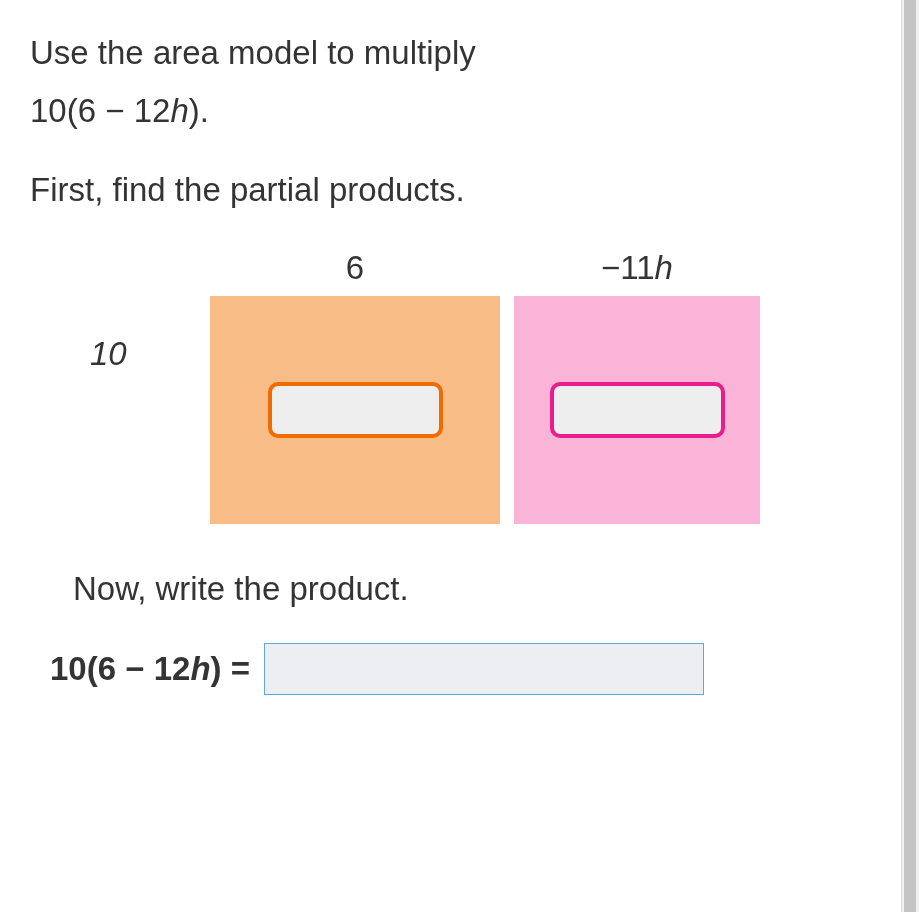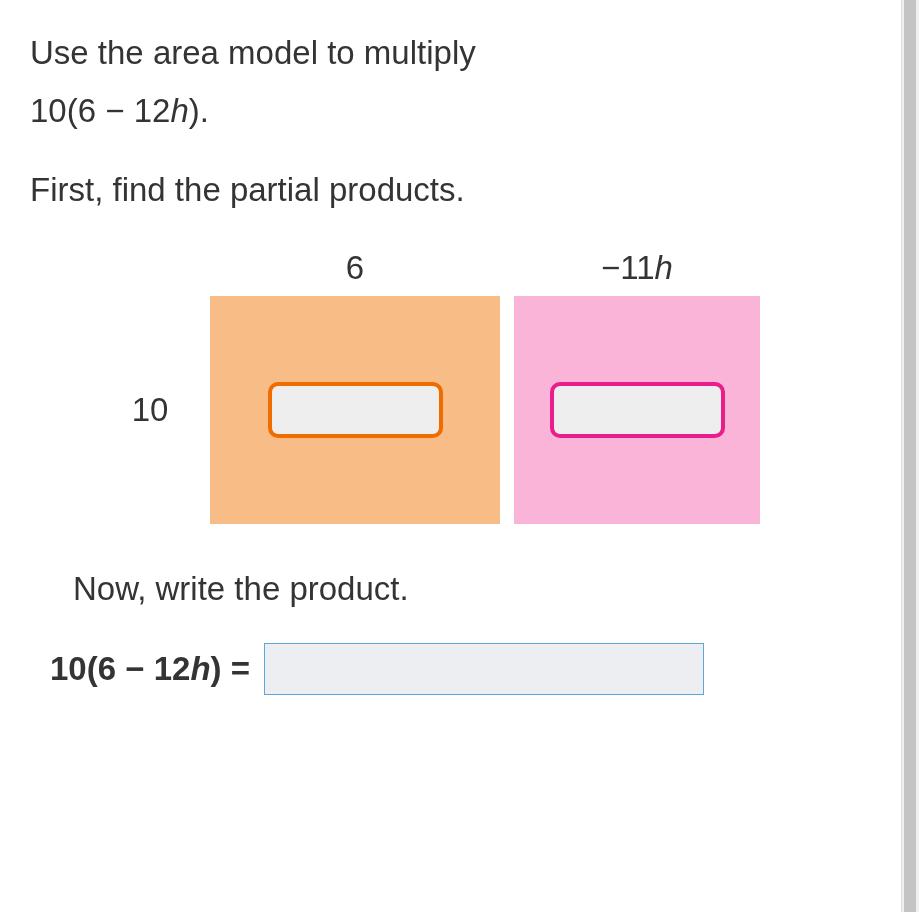--- a/index.html
+++ b/index.html
@@ -31,23 +31,23 @@
   }
   .area-model-wrap {
     display: flex;
     flex-direction: row;
     align-items: flex-start;
     margin-left: 60px;
     margin-top: 10px;
   }
   .row-label-col {
     display: flex;
-    flex-direction: column;
     justify-content: flex-start;
     width: 120px;
+    font-style: italic;
   }
   .row-label {
     height: 56px; 
   }
   .row-label-val {
     height: 228px;
     display: flex;
     align-items: center;
     justify-content: center;
     font-size: 33px;

